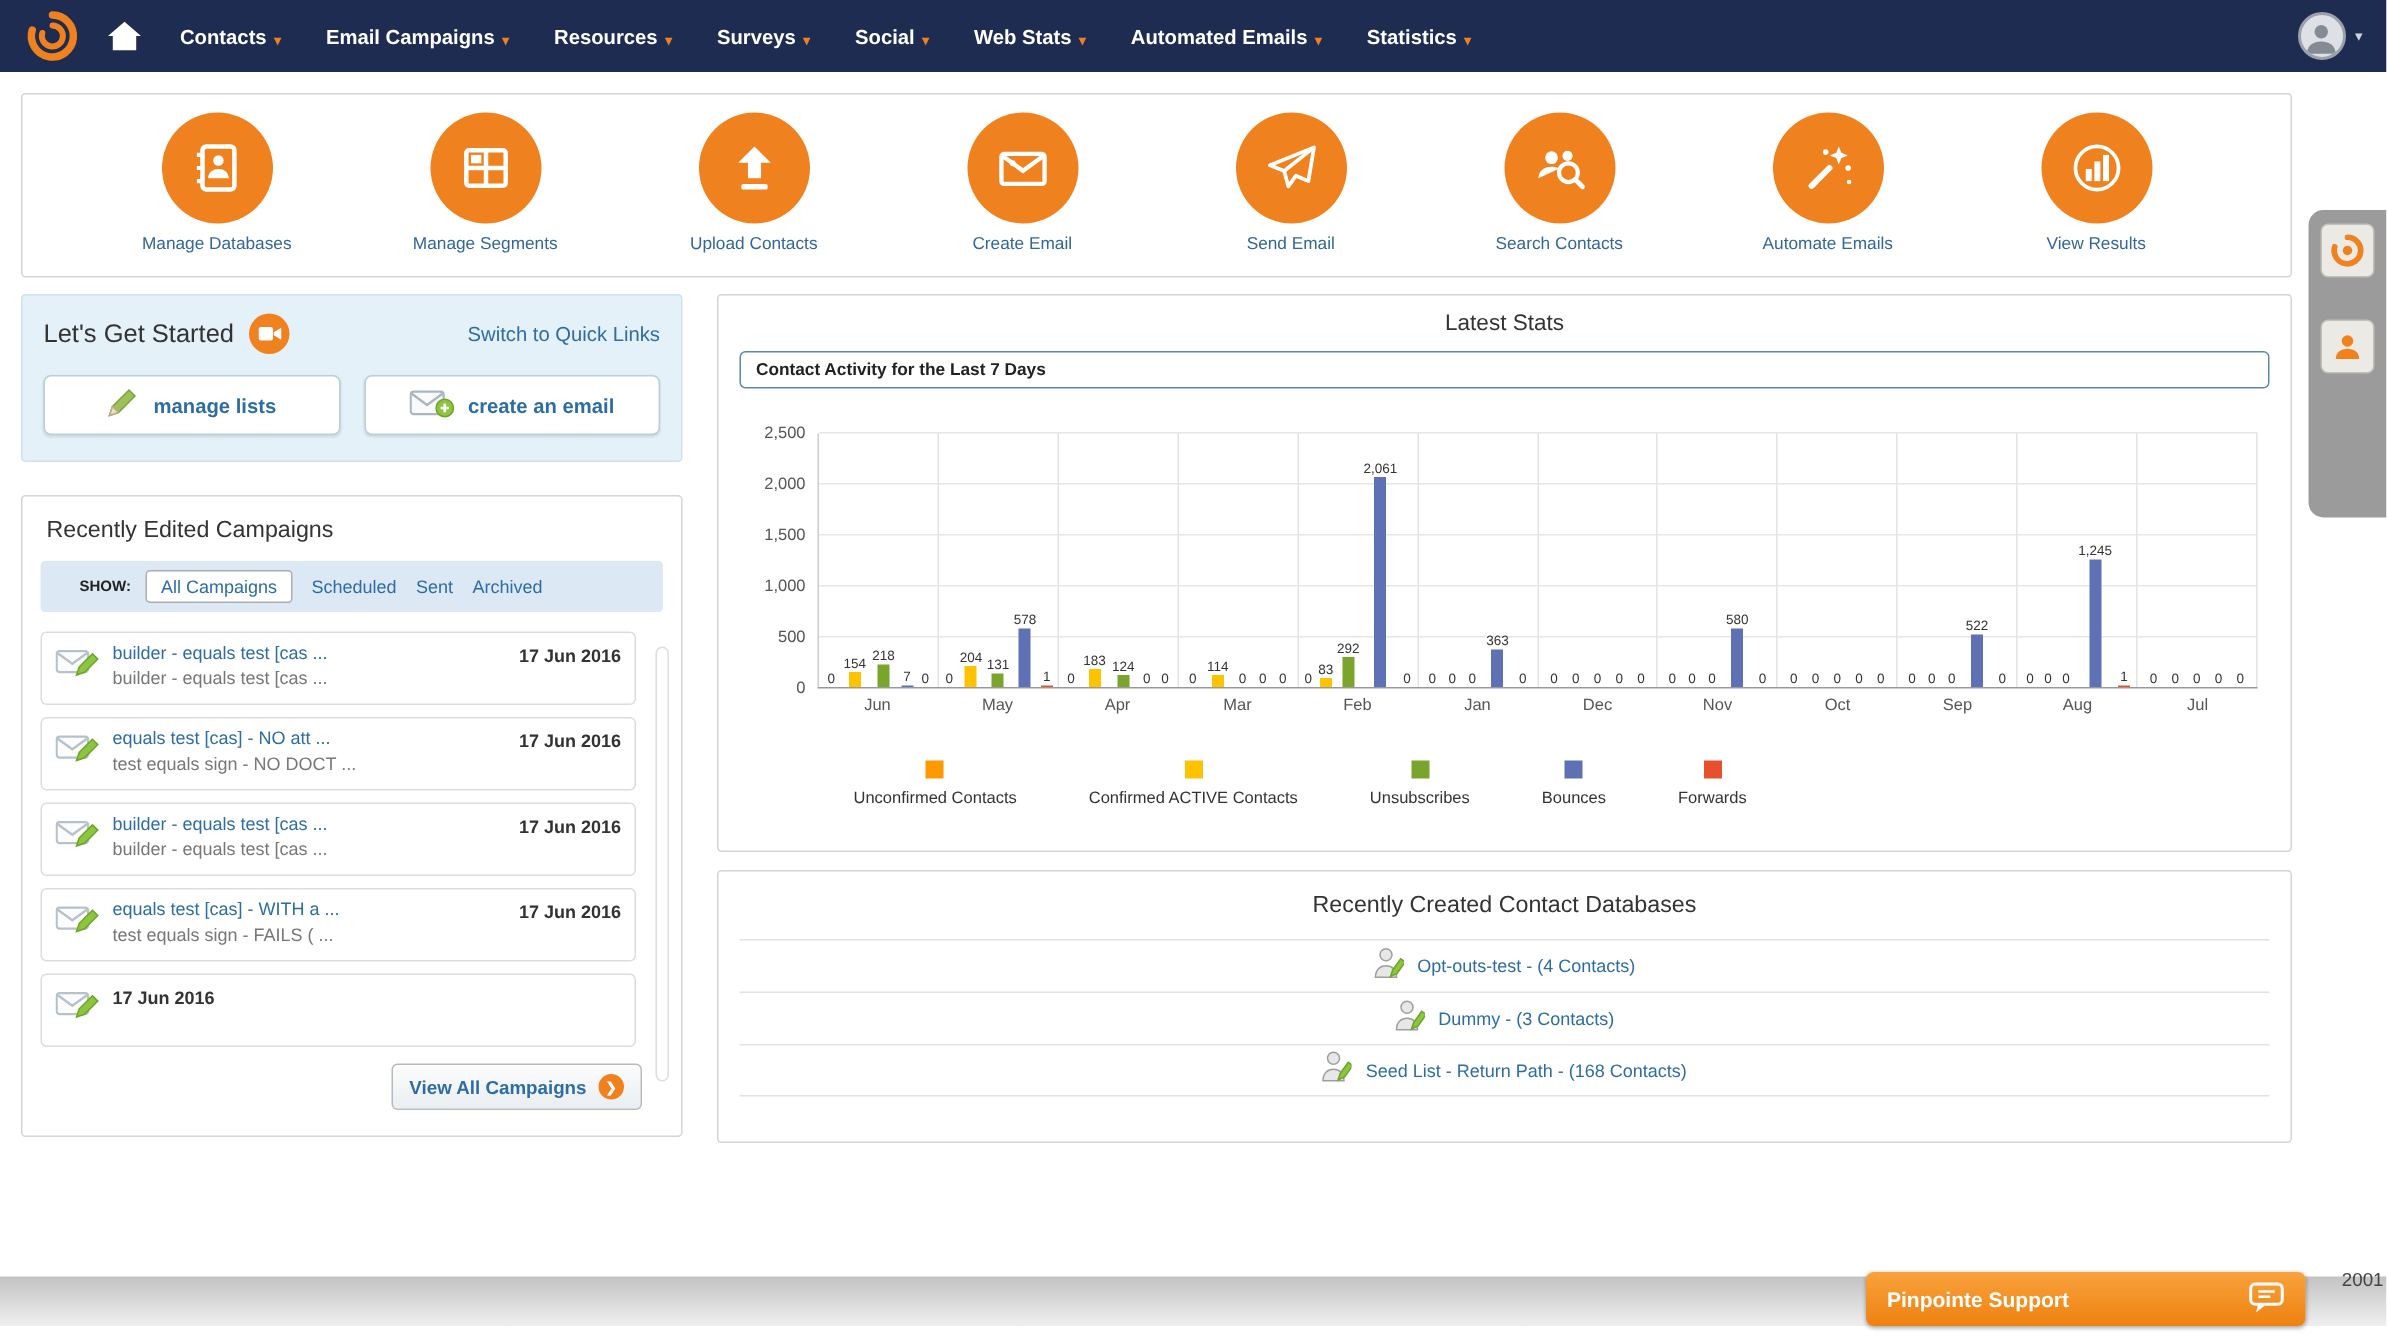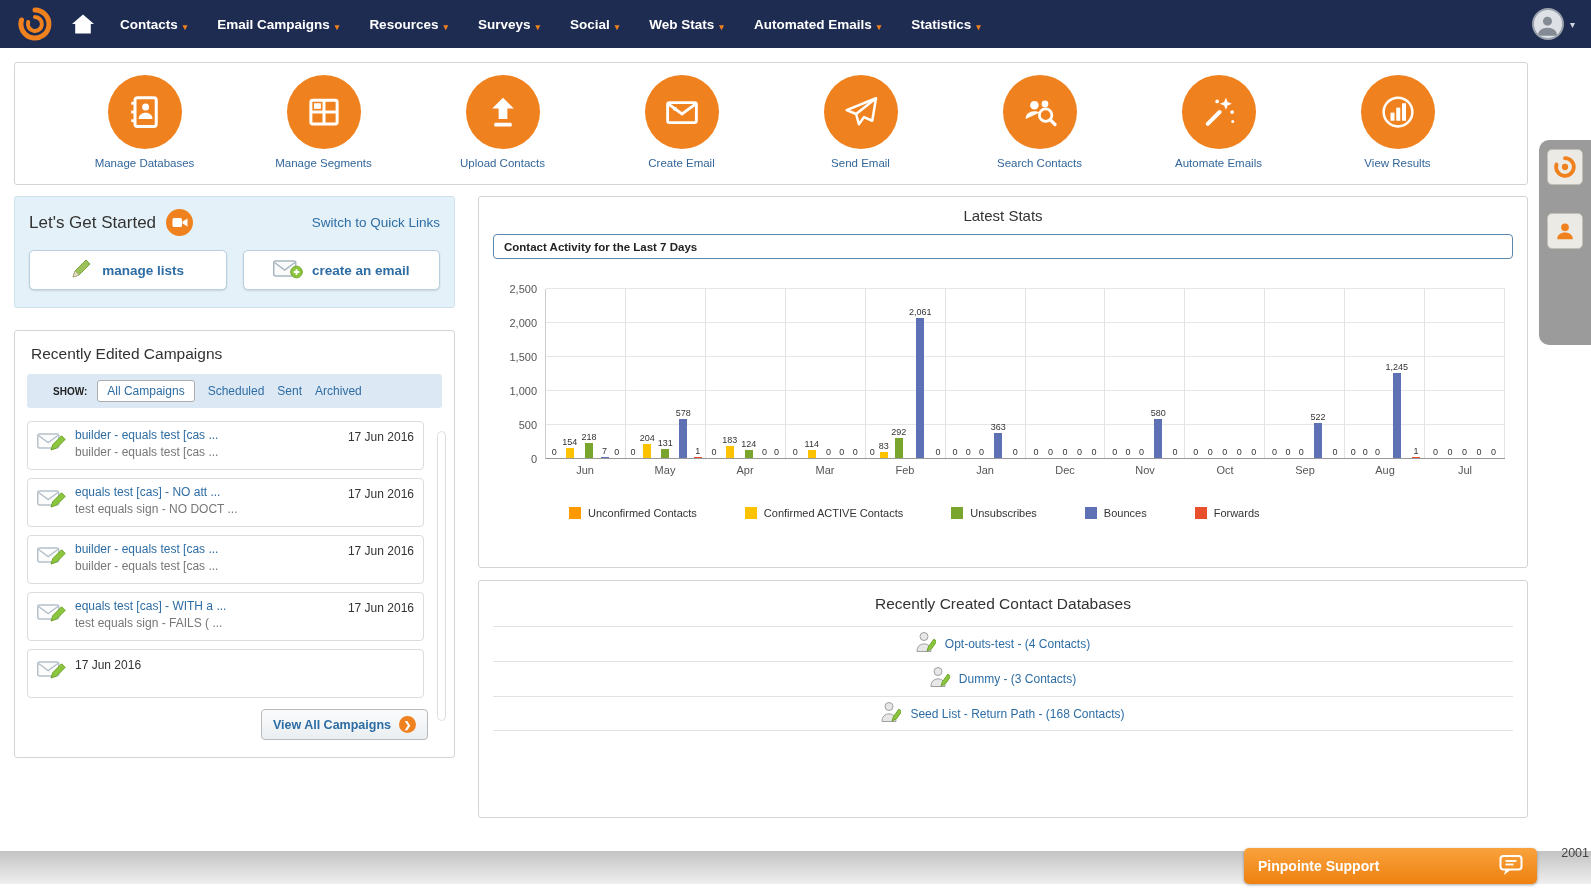--- a/index.html
+++ b/index.html
@@ -40,21 +40,21 @@
   .show-label { font-size:10px; font-weight:700; color:#222; margin-left:18px; }
   .filter-tabs { display:flex; gap:13px; align-items:center; }
   .filter-tab { color:#2e6da4; cursor:pointer; }
   .filter-tab.active { background:#fff; border:1px solid #adadad; border-radius:3px; padding:3px 9px; color:#2e6da4; }
   .camp-list { margin-top:13px; padding-right:18px; }
   .camp-row { border:1px solid #dcdcdc; border-radius:4px; margin-bottom:8px; padding:6px 9px 7px; display:flex; align-items:flex-start; gap:8px; background:#fff; min-height:49px; }
   .camp-icon { flex:0 0 auto; margin-top:2px; }
   .camp-text { flex:1; min-width:0; }
   .camp-title { color:#2e6da4; font-size:12px; display:block; cursor:pointer; white-space:nowrap; overflow:hidden; }
   .camp-sub { color:#777; font-size:12px; margin-top:3px; white-space:nowrap; overflow:hidden; }
-  .camp-date { color:#333; font-size:12px; white-space:nowrap; margin-top:2px; }
+  .camp-date { color:#333; font-size:12px; white-space:nowrap; margin-top:2px;font-weight:bold; }
   .scroll-track { position:absolute; right:8px; top:100px; width:9px; height:290px; border:1px solid #ddd; border-radius:5px; }
   .view-all-wrap { text-align:right; margin-top:11px; padding-right:14px; }
   .view-all { display:inline-flex; align-items:center; gap:8px; border:1px solid #b9b9b9; background:linear-gradient(#fcfcfc,#e9eef2); border-radius:4px; padding:6px 11px; color:#2e6da4; font-weight:700; font-size:12.5px; cursor:pointer; }
   .va-arrow { width:17px; height:17px; border-radius:50%; background:var(--accent,#f0811f); color:#fff; font-size:9px; display:flex; align-items:center; justify-content:center; }
 
   
   .right-col { position:absolute; left:478px; top:196px; width:1050px; }
   .stats-card { background:#fff; border:1px solid #d4d4d4; border-radius:3px; height:372px; padding-top:10px; }
   .stats-title { text-align:center; font-size:15px; color:#333; margin-bottom:10px; }
   .stats-select { margin:0 14px; border:1px solid #5b87ad; border-radius:4px; height:25px; display:flex; align-items:center; padding:0 10px; font-size:11.5px; font-weight:700; color:#222; cursor:pointer; background:#fff; }
@@ -64,24 +64,24 @@
   .plot { position:absolute; left:56px; right:0; top:0; height:170px; border-left:1px solid #ccc; border-bottom:1px solid #999; }
   .hgrid { position:absolute; left:0; right:0; height:1px; background:#e6e6e6; }
   .groups { position:relative; display:flex; height:100%; z-index:1; }
   .group { flex:1; display:flex; align-items:flex-end; justify-content:space-evenly; border-right:1px solid #e3e3e3; }
   .slot { display:flex; flex-direction:column; align-items:center; justify-content:flex-end; height:100%; }
   .bar-label { font-size:9px; color:#333; margin-bottom:1px; white-space:nowrap; }
   .bar { width:8px; }
   .x-labels { position:absolute; left:56px; right:0; top:172px; display:flex; }
   .xlab { flex:1; text-align:center; font-size:11px; color:#555; padding-top:3px; }
   .legend { display:flex; gap:48px; margin:48px 0 0 90px; }
-  .legend-item { display:flex; align-items:center; gap:7px; font-size:11px; color:#333; white-space:nowrap; }
+  .legend-item { display:flex; align-items:center; gap:7px; font-size:11px; color:#333; white-space:nowrap;flex-direction:column; }
   .legend-sq { width:12px; height:12px; display:inline-block; }
 
-  .databases-card { margin-top:12px; background:#fff; border:1px solid #d4d4d4; border-radius:3px; height:238px; padding-top:14px; }
+  .databases-card { margin-top:12px; background:#fff; border:1px solid #d4d4d4; border-radius:3px; height:182px; padding-top:14px; }
   .db-title { text-align:center; font-size:15.5px; color:#333; margin-bottom:13px; }
   .db-rows { margin:0 14px; }
   .db-row { height:35px; border-top:1px solid #e2e2e2; display:flex; align-items:center; justify-content:center; gap:9px; }
   .db-row:last-child { border-bottom:1px solid #e2e2e2; }
   .db-link { color:#2e6da4; font-size:12px; cursor:pointer; }
 
   
   .side-panel { position:absolute; right:0; top:140px; width:52px; height:205px; background:#9b9b9b; border-radius:10px 0 0 10px; padding-top:9px; z-index:4; }
   .side-tab { width:36px; height:36px; margin:0 auto 28px; background:#eceae5; border:1px solid #c2bfb8; border-radius:5px; display:flex; align-items:center; justify-content:center; cursor:pointer; }
 

